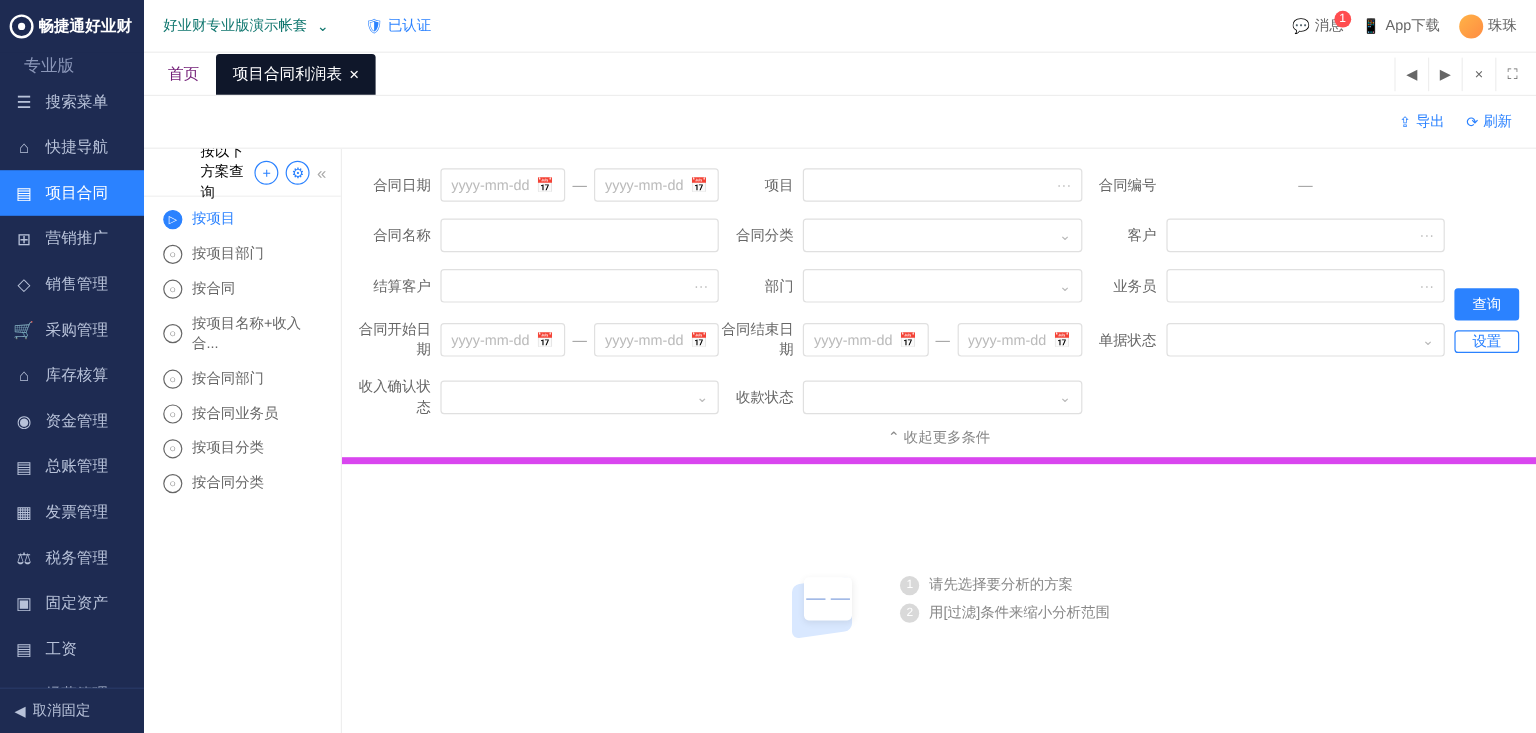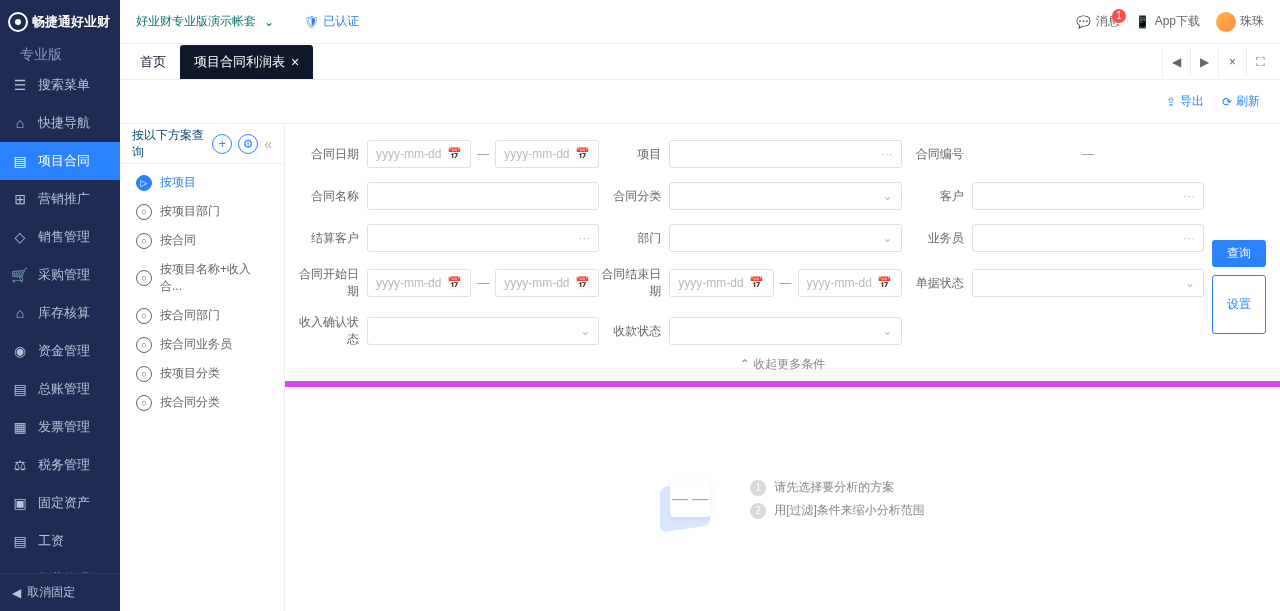--- a/index.html
+++ b/index.html
@@ -25,39 +25,39 @@
 .topbar-tenant { display: flex; align-items: center; gap: 8px; color: #0f766e; font-size: 12px; cursor: pointer; }
 .topbar-verified { margin-left: 30px; color: #2b82ff; display: flex; align-items: center; gap: 4px; }
 .topbar-spacer { flex: 1; }
 .topbar-action { display: flex; align-items: center; gap: 4px; margin-left: 16px; cursor: pointer; color: #666; position: relative; }
 .badge { position: absolute; top: -4px; right: -6px; background: #ff4d4f; color: #fff; font-size: 10px; border-radius: 8px; padding: 0 4px; line-height: 14px; }
 .avatar { width: 20px; height: 20px; border-radius: 50%; background: linear-gradient(135deg, #ffb347, #ff8c42); }
 
 
 .tabs { height: 36px; display: flex; align-items: center; border-bottom: 1px solid #eee; padding: 0 6px; }
 .tab { padding: 8px 14px; cursor: pointer; color: #666; font-size: 13px; border-radius: 3px 3px 0 0; display: flex; align-items: center; gap: 6px; }
-.tab.home { color: #0f172a; }
+.tab.home { color: #701a75; }
 .tab.active { background: #0f172a; color: #fff; }
 .tab-close { font-size: 14px; cursor: pointer; }
 .tabs-spacer { flex: 1; }
 .tab-nav { width: 28px; height: 28px; display: flex; align-items: center; justify-content: center; cursor: pointer; color: #666; border-left: 1px solid #eee; }
 
 
 .page-header { height: 44px; display: flex; align-items: center; padding: 0 20px; border-bottom: 1px solid #eee; }
 .page-title { font-size: 16px; color: #333; }
 .page-header-spacer { flex: 1; }
 .page-action { color: #2b82ff; margin-left: 18px; cursor: pointer; display: flex; align-items: center; gap: 4px; }
 
 
 .content { flex: 1; display: flex; overflow: hidden; }
 
 
 .scheme-panel { width: 165px; border-right: 1px solid #eee; display: flex; flex-direction: column; background: #fff; flex-shrink: 0; }
 .scheme-header { height: 40px; display: flex; align-items: center; padding: 0 12px; gap: 6px; border-bottom: 1px solid #f0f0f0; }
-.scheme-header-title { flex: 1; font-size: 12px; color: #0c4a6e; }
+.scheme-header-title { flex: 1; font-size: 12px; color: #000000; margin-left: 35px; }
 .scheme-icon-btn { width: 20px; height: 20px; border: 1px solid #2b82ff; border-radius: 50%; display: flex; align-items: center; justify-content: center; color: #2b82ff; cursor: pointer; font-size: 12px; }
 .scheme-collapse { color: #aaa; cursor: pointer; font-size: 14px; }
 .scheme-list { flex: 1; overflow-y: auto; padding: 4px 0; }
 .scheme-item { display: flex; align-items: center; gap: 8px; padding: 6px 16px; cursor: pointer; color: #666; font-size: 12px; }
 .scheme-item.active { color: #2b82ff; }
 .scheme-item-icon { width: 16px; height: 16px; border: 1px solid currentColor; border-radius: 50%; display: flex; align-items: center; justify-content: center; font-size: 9px; flex-shrink: 0; }
 .scheme-item.active .scheme-item-icon { background: #2b82ff; color: #fff; border-color: #2b82ff; }
 
 
 .filter-area { flex: 1; display: flex; flex-direction: column; overflow: hidden; }
@@ -69,21 +69,21 @@
 .input-box { height: 28px; border: 1px solid #e0e0e0; border-radius: 3px; display: flex; align-items: center; padding: 0 8px; color: #bbb; font-size: 12px; background: #fff; min-width: 0; }
 .input-box .placeholder { flex: 1; overflow: hidden; text-overflow: ellipsis; white-space: nowrap; }
 .input-suffix { color: #bbb; font-size: 12px; margin-left: 4px; flex-shrink: 0; }
 .date-range { display: flex; align-items: center; gap: 6px; }
 .date-range .input-box { flex: 1; min-width: 80px; }
 .date-sep { color: #999; }
 .readonly-dash { display: flex; align-items: center; justify-content: center; color: #999; height: 28px; }
 
 .filter-actions { position: absolute; right: 14px; top: 116px; display: flex; flex-direction: column; gap: 8px; }
 .btn-primary { background: #2b82ff; color: #ffffff; border: none; border-radius: 3px; padding: 5px 14px; cursor: pointer; font-size: 12px; }
-.btn-outline { background: #fff; color: #2b82ff; border: 1px solid #2b82ff; border-radius: 3px; padding: 20px 14px; cursor: pointer; font-size: 12px; }
+.btn-outline { background: #fff; color: #2b82ff; border: 1px solid #2b82ff; border-radius: 3px; padding: 0 14px; cursor: pointer; font-size: 12px; }
 
 .filter-wrap { position: relative; flex: 1; overflow: auto; padding-right: 64px; }
 
 .collapse-bar { text-align: center; padding: 8px; font-size: 12px; color: #888; cursor: pointer; border-bottom: 6px solid #d946ef; }
 
 
 .empty-area { flex: 1; display: flex; align-items: center; justify-content: center; background: #fff; gap: 20px; }
 .empty-icon { width: 90px; height: 80px; position: relative; }
 .empty-box { position: absolute; width: 50px; height: 45px; background: #d9e8ff; border-radius: 6px; bottom: 10px; left: 20px; transform: skewY(-8deg); }
 .empty-face { position: absolute; width: 40px; height: 36px; background: #fff; border-radius: 4px; bottom: 22px; left: 30px; display: flex; align-items: center; justify-content: center; color: #8aa8e0; font-size: 16px; box-shadow: 0 2px 6px rgba(0,0,0,0.08); }

